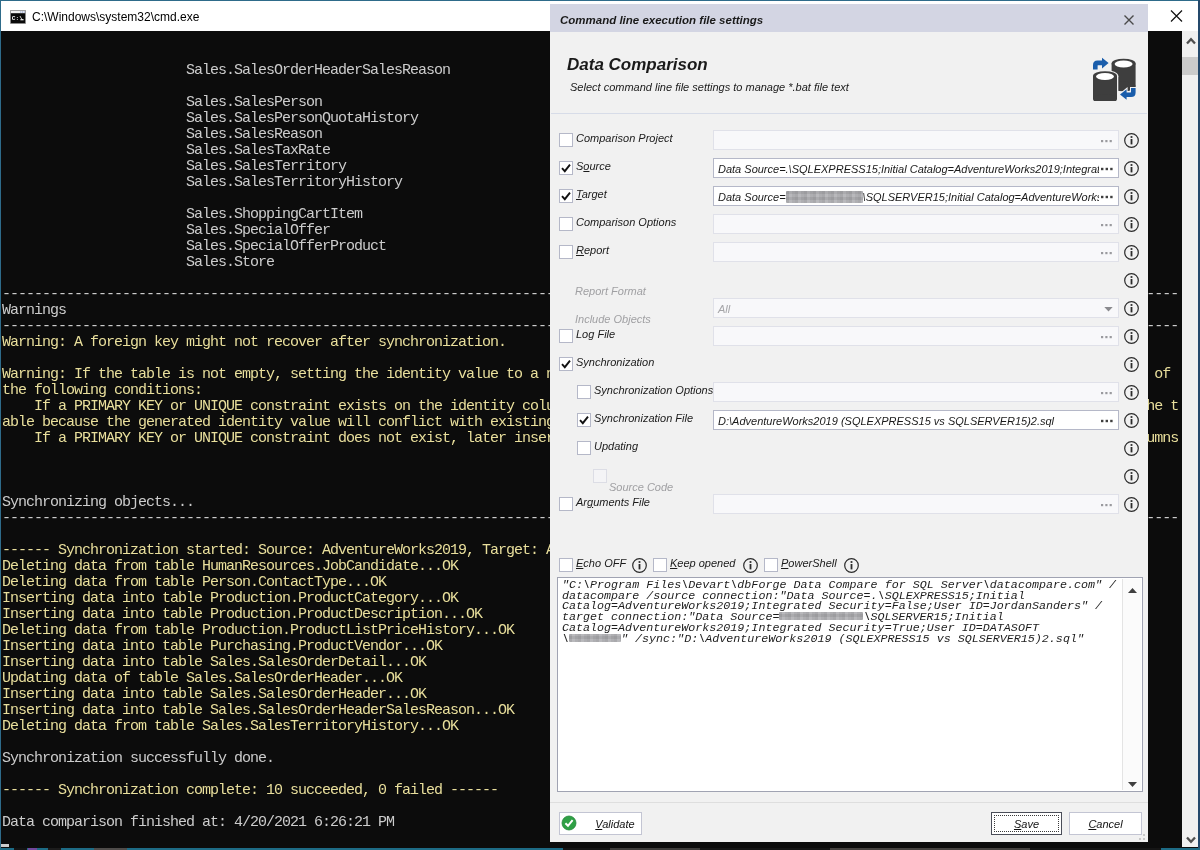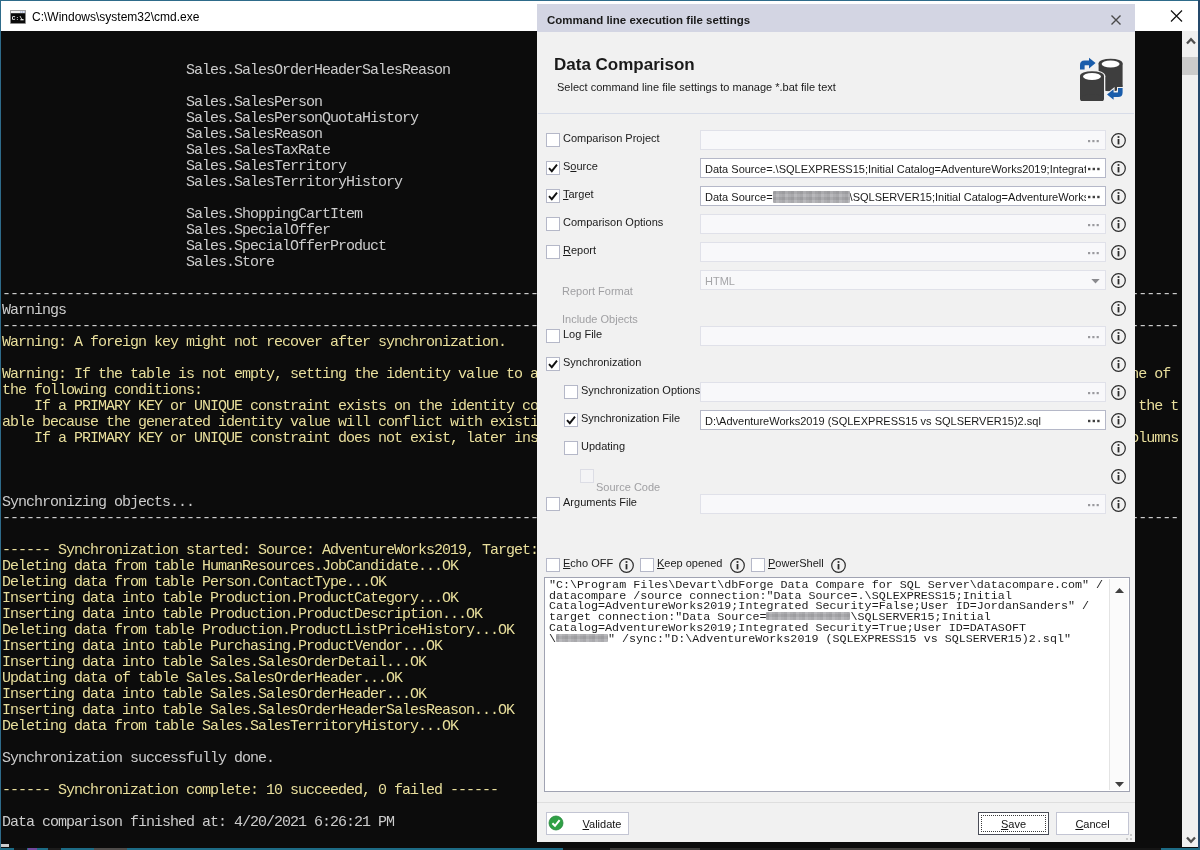--- a/index.html
+++ b/index.html
@@ -16,21 +16,21 @@
   
   .console { position:absolute; left:2px; top:31px; width:1181px; height:816px; overflow:hidden; z-index:1;
              font-family:"Liberation Mono", monospace; font-size:15px; line-height:16px; letter-spacing:-1px; color:#cccccc; }
   .console div { height:16px; white-space:pre; }
   .console .y { color:#e9df9c; }
   .cursor { position:absolute; left:1px; top:844px; width:8px; height:3px; background:#cccccc; z-index:2; }
   
   .sbar { position:absolute; left:1182px; top:31px; width:17px; height:816px; background:#f0f0f0; z-index:6; }
   .sbar .thumb { position:absolute; left:0; top:26px; width:17px; height:18px; background:#cbcbcb; }
   
-  .dlg { position:absolute; left:537px; top:4px; width:598px; height:838px; background:#f1f1f1; border:1px solid #f1f1f1; z-index:10; }
+  .dlg { position:absolute; left:550px; top:4px; width:598px; height:838px; background:#f1f1f1; border:1px solid #f1f1f1; z-index:10;font-style:italic; }
   .cap { position:absolute; left:-1px; top:-1px; width:598px; height:28px; background:#d3d5e3; }
   .cap .t { position:absolute; left:10px; top:10px; font-size:11.5px; font-weight:bold; color:#1a1a1a; }
   .hdr-title { position:absolute; left:16px; top:50px; font-size:17px; font-weight:bold; color:#1a1a1a; }
   .hdr-sub { position:absolute; left:19px; top:76px; font-size:11px; color:#1a1a1a; }
   .hdr-line { position:absolute; left:0; top:108px; width:596px; height:1px; background:#d7dce8; }
   
   .cb { position:absolute; width:14px; height:14px; background:#fff; border:1px solid #b5b8c8; }
   .cb.dis { border-color:#dcdde5; background:#f4f4f6; }
   .lbl { position:absolute; font-size:11px; color:#1a1a1a; white-space:nowrap; }
   .lbl.dis { color:#a0a0a3;margin-top:13px; }
@@ -218,32 +218,32 @@
         <rect x="4.3" y="1" width="2.2" height="2.2" fill="#9a9a9e"></rect>
         <rect x="8.6" y="1" width="2.2" height="2.2" fill="#9a9a9e"></rect>
       </svg>
     </div>
 <div class="info" style="top:240px"><svg width="15" height="15" viewBox="0 0 15 15">
         <circle cx="7.5" cy="7.5" r="6.8" fill="none" stroke="#2b2b2b" stroke-width="1.2"></circle>
         <rect x="6.6" y="6" width="1.8" height="5.4" fill="#2b2b2b"></rect>
         <rect x="6.6" y="3.1" width="1.8" height="1.8" fill="#2b2b2b"></rect>
       </svg></div>
 <div class="lbl dis" style="left:24px;top:267px">Report Format</div>
-<div class="cmb" style="top:265px">
-      <span class="tx" style="position:absolute;left:4px;top:1px">HTML</span>
+<div class="info" style="top:268px"><svg width="15" height="15" viewBox="0 0 15 15">
+        <circle cx="7.5" cy="7.5" r="6.8" fill="none" stroke="#2b2b2b" stroke-width="1.2"></circle>
+        <rect x="6.6" y="6" width="1.8" height="5.4" fill="#2b2b2b"></rect>
+        <rect x="6.6" y="3.1" width="1.8" height="1.8" fill="#2b2b2b"></rect>
+      </svg></div>
+<div class="lbl dis" style="left:24px;top:295px">Include Objects</div>
+<div class="cmb" style="top:293px">
+      <span class="tx" style="position:absolute;left:4px;top:1px">All</span>
       <svg width="9" height="5" style="position:absolute;right:5px;top:8px" viewBox="0 0 9 5">
         <path d="M0.3 0 L8.7 0 L4.5 4.6 Z" fill="#8a8a8e"></path>
       </svg>
     </div>
-<div class="info" style="top:268px"><svg width="15" height="15" viewBox="0 0 15 15">
-        <circle cx="7.5" cy="7.5" r="6.8" fill="none" stroke="#2b2b2b" stroke-width="1.2"></circle>
-        <rect x="6.6" y="6" width="1.8" height="5.4" fill="#2b2b2b"></rect>
-        <rect x="6.6" y="3.1" width="1.8" height="1.8" fill="#2b2b2b"></rect>
-      </svg></div>
-<div class="lbl dis" style="left:24px;top:295px">Include Objects</div>
 <div class="info" style="top:296px"><svg width="15" height="15" viewBox="0 0 15 15">
         <circle cx="7.5" cy="7.5" r="6.8" fill="none" stroke="#2b2b2b" stroke-width="1.2"></circle>
         <rect x="6.6" y="6" width="1.8" height="5.4" fill="#2b2b2b"></rect>
         <rect x="6.6" y="3.1" width="1.8" height="1.8" fill="#2b2b2b"></rect>
       </svg></div>
 <div class="cb" style="left:8px;top:324px"></div>
 <div class="lbl" style="left:25px;top:323px">Log File</div>
 <div class="fld" style="top:321px">
       <svg class="dsvg" width="11" height="4" viewBox="0 0 11 4" style="position:absolute;right:6px;top:8px">
         <rect x="0" y="1" width="2.2" height="2.2" fill="#9a9a9e"></rect>

